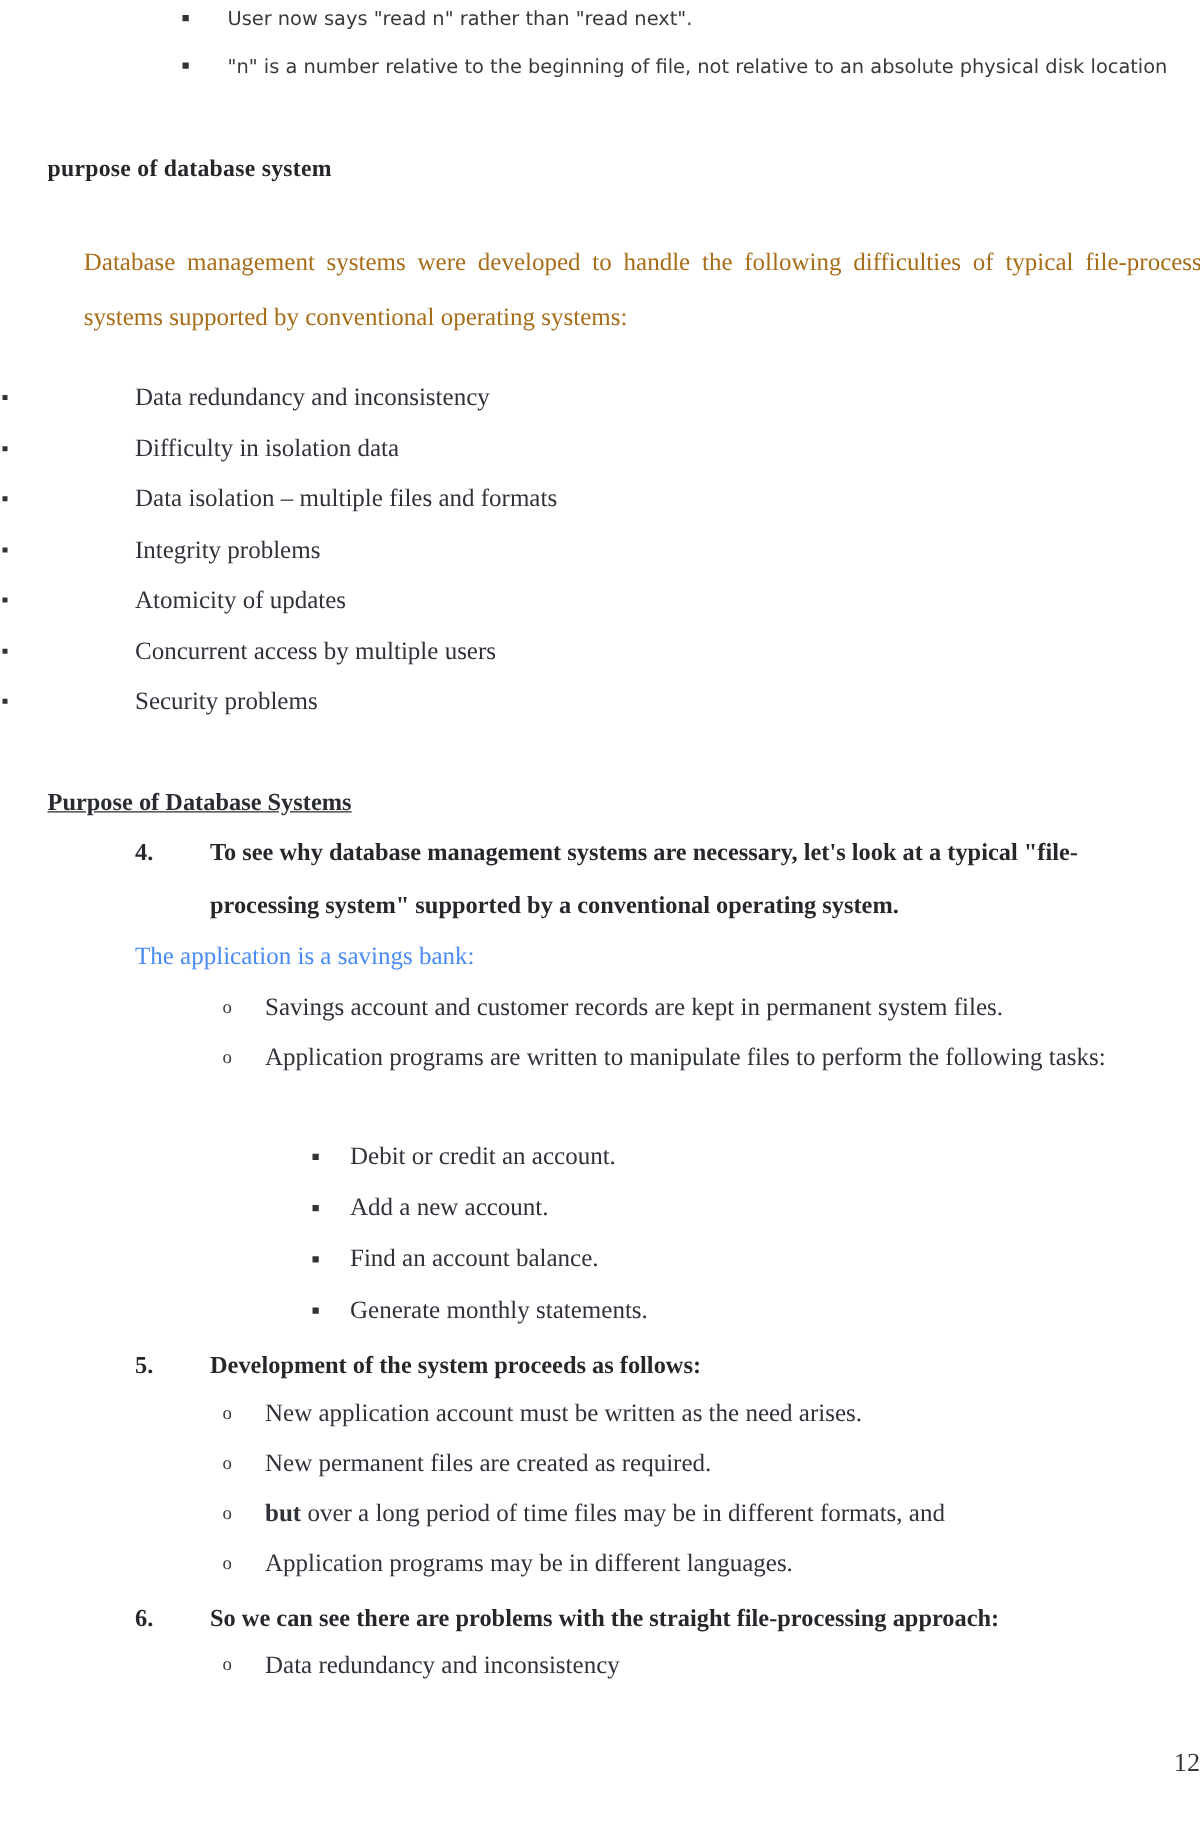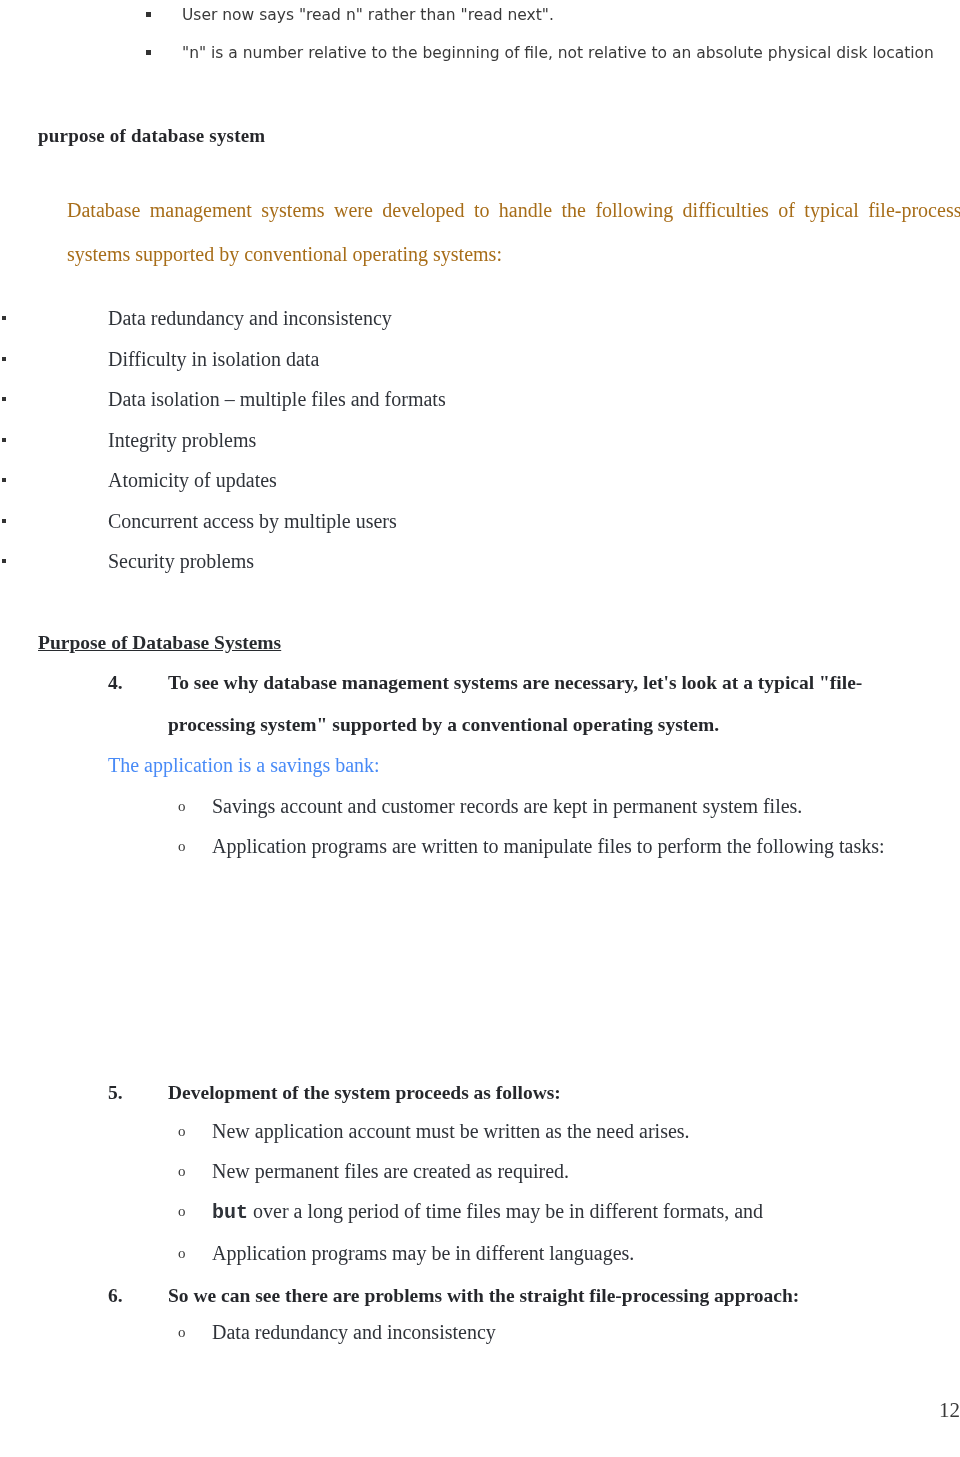--- a/index.html
+++ b/index.html
@@ -163,21 +163,20 @@
   .o-list li .omark {
     position: absolute;
     left: 8px;
     top: 0px;
     font-size: 15px;
     font-family: "Liberation Serif", serif;
     color: #3a3a3a;
   }
   .o-list li b {
     font-weight: bold;
-    font-family: Liberation Mono, monospace;
   }
 
   
   .sq-list {
     position: absolute;
     margin: 0;
     padding: 0;
     list-style: none;
   }
   .sq-list li {
@@ -243,20 +242,26 @@
     <span class="txt">To see why database management systems are necessary, let's look at a typical "file-processing system" supported by a conventional operating system.</span>
   </div>
 
   <div class="plain-line blurry" style="left:108px; top:745px; width:800px;">The application is a savings bank:</div>
 
   <ul class="o-list" style="left:170px; top:786px; width:780px;">
     <li><span class="omark">o</span><span class="blurry">Savings account and customer records are kept in permanent system files.</span></li>
     <li><span class="omark">o</span><span class="blurry">Application programs are written to manipulate files to perform the following tasks:</span></li>
   </ul>
 
+  <ul class="sq-list" style="left:240px; top:905px; width:640px;">
+    <li><span class="sq"></span><span class="blurry">Debit or credit an account.</span></li>
+    <li><span class="sq"></span><span class="blurry">Add a new account.</span></li>
+    <li><span class="sq"></span><span class="blurry">Find an account balance.</span></li>
+    <li><span class="sq"></span><span class="blurry">Generate monthly statements.</span></li>
+  </ul>
 
   <div class="num-item blurry" style="left:108px; top:1072px; width:830px;">
     <span class="num">5.</span>
     <span class="txt">Development of the system proceeds as follows:</span>
   </div>
 
   <ul class="o-list" style="left:170px; top:1111px; width:780px;">
     <li><span class="omark">o</span><span class="blurry">New application account must be written as the need arises.</span></li>
     <li><span class="omark">o</span><span class="blurry">New permanent files are created as required.</span></li>
     <li><span class="omark">o</span><span class="blurry"><b>but</b> over a long period of time files may be in different formats, and</span></li>

